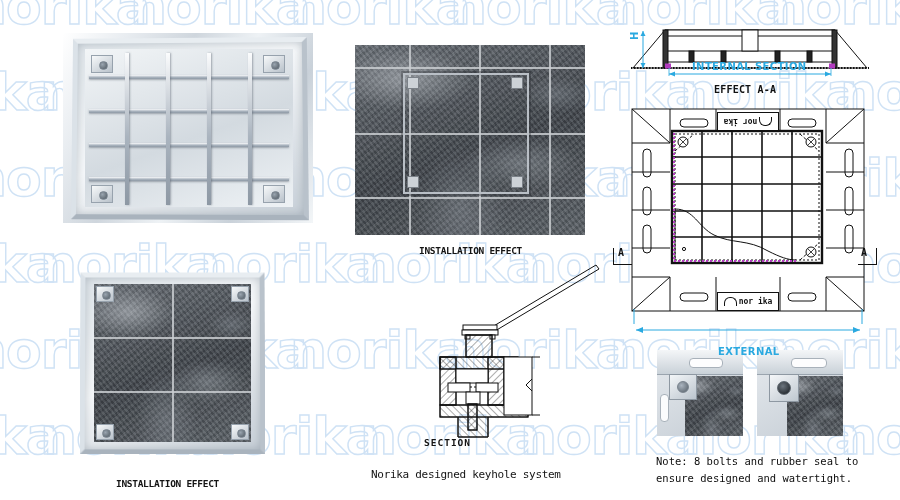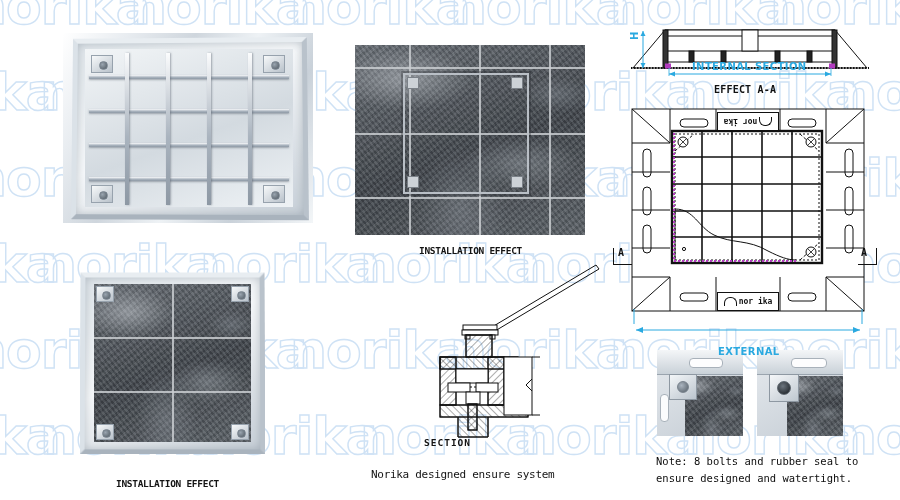--- a/index.html
+++ b/index.html
@@ -259,21 +259,21 @@
       <path d="M58 162 L58 182 L88 182 L88 162"></path>
 
       <rect x="104" y="102" width="28" height="58" fill="#fff"></rect>
       <line x1="132" y1="102" x2="140" y2="102"></line>
       <line x1="132" y1="160" x2="140" y2="160"></line>
       <path d="M132 124 L126 130 L132 136"></path>
     </g>
   </svg>
 </div>
 <div class="cap" style="left:424px;top:437px;letter-spacing:1px;">SECTION</div>
-<div class="cap plain" style="left:371px;top:468px;font-size:11px;">Norika designed ensure system</div>
+<div class="cap plain" style="left:371px;top:468px;font-size:11px;">Norika designed keyhole system</div>
 
 <div class="stage" style="left:625px;top:18px;width:250px;height:60px;">
   <svg width="250" height="60" viewBox="0 0 250 60">
     <g stroke="#111" stroke-width="1" fill="none">
 
       <path d="M8 50 L40 12 L210 12 L242 50 Z" fill="#fff"></path>
 
       <rect x="40" y="12" width="170" height="32" fill="#fff"></rect>
 
       <line x1="40" y1="18" x2="210" y2="18"></line>

